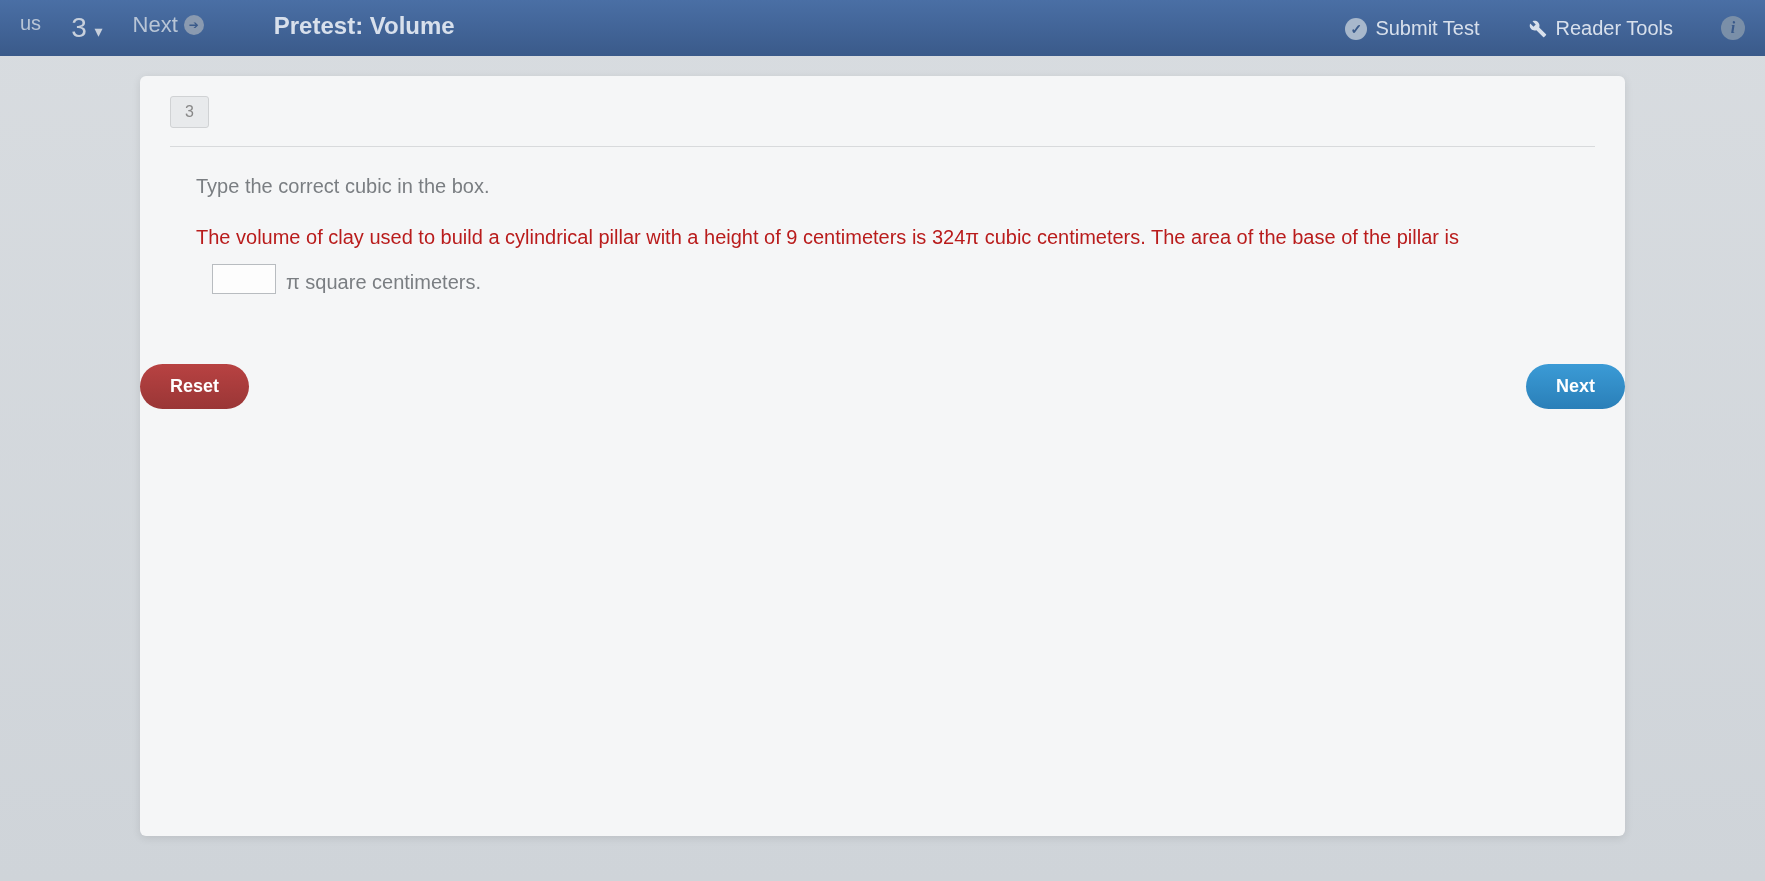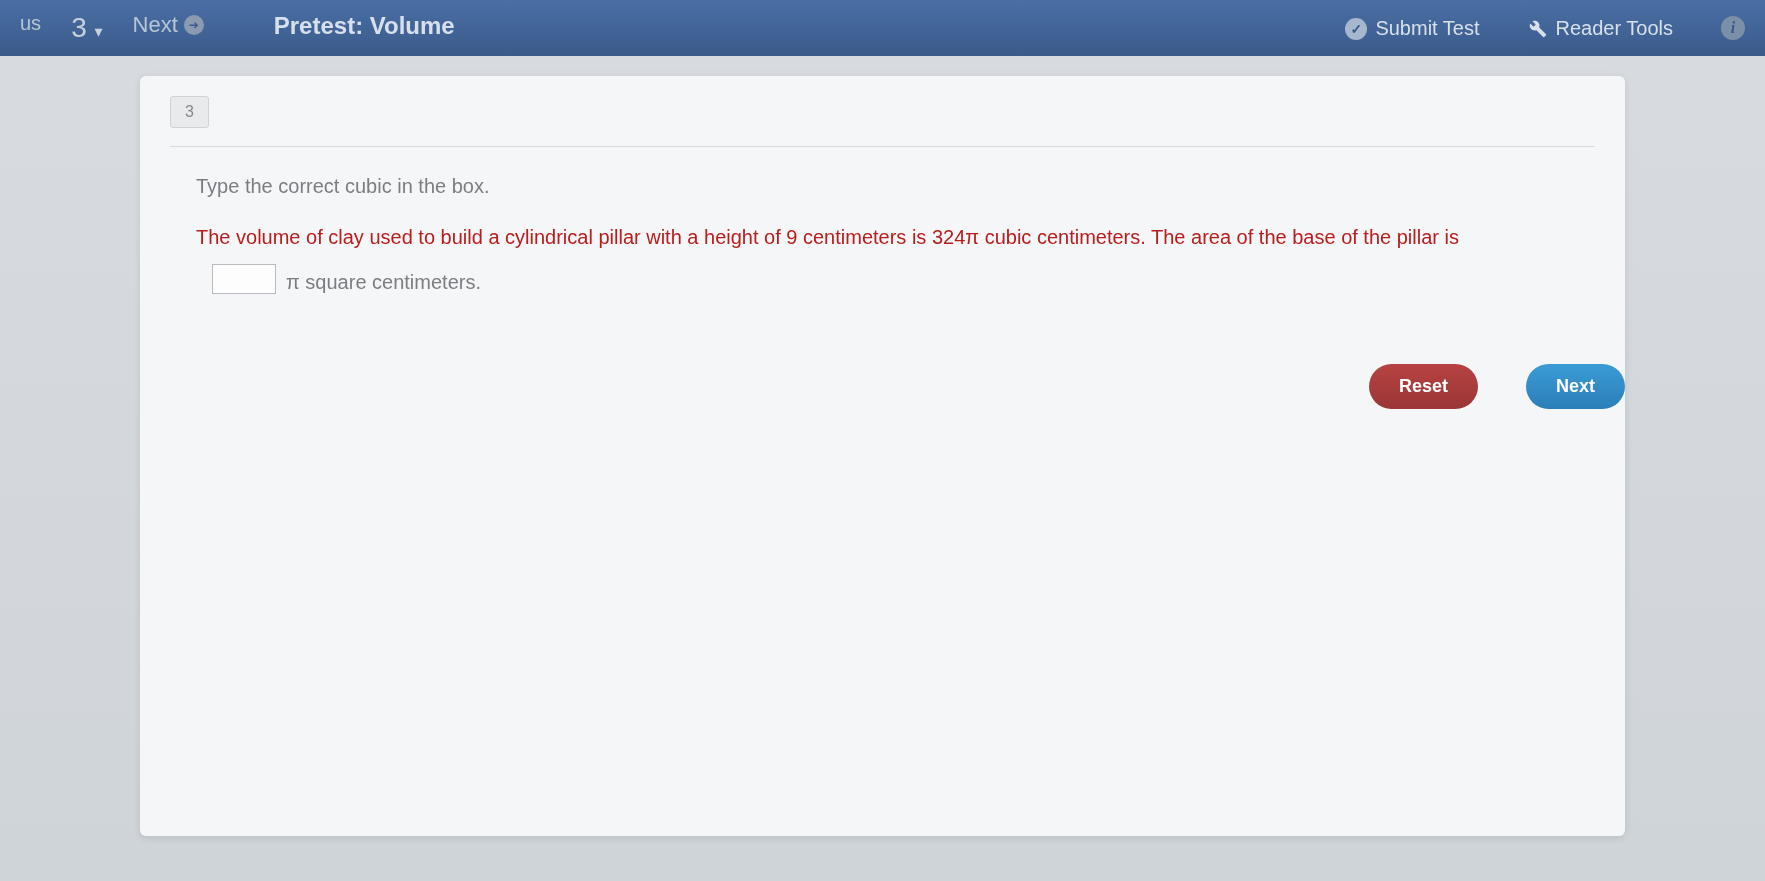--- a/index.html
+++ b/index.html
@@ -165,21 +165,21 @@
       background: #fdfdfd;
       padding: 4px;
       font-size: 16px;
     }
     .answer-suffix {
       color: #7a7e82;
       font-size: 20px;
     }
     .button-row {
       display: flex;
-      justify-content: flex-end;
+      justify-content: space-between;
       gap: 48px;
       margin-top: 70px;
     }
     .btn {
       border: none;
       border-radius: 24px;
       padding: 12px 30px;
       font-size: 18px;
       font-weight: bold;
       color: #fff;

